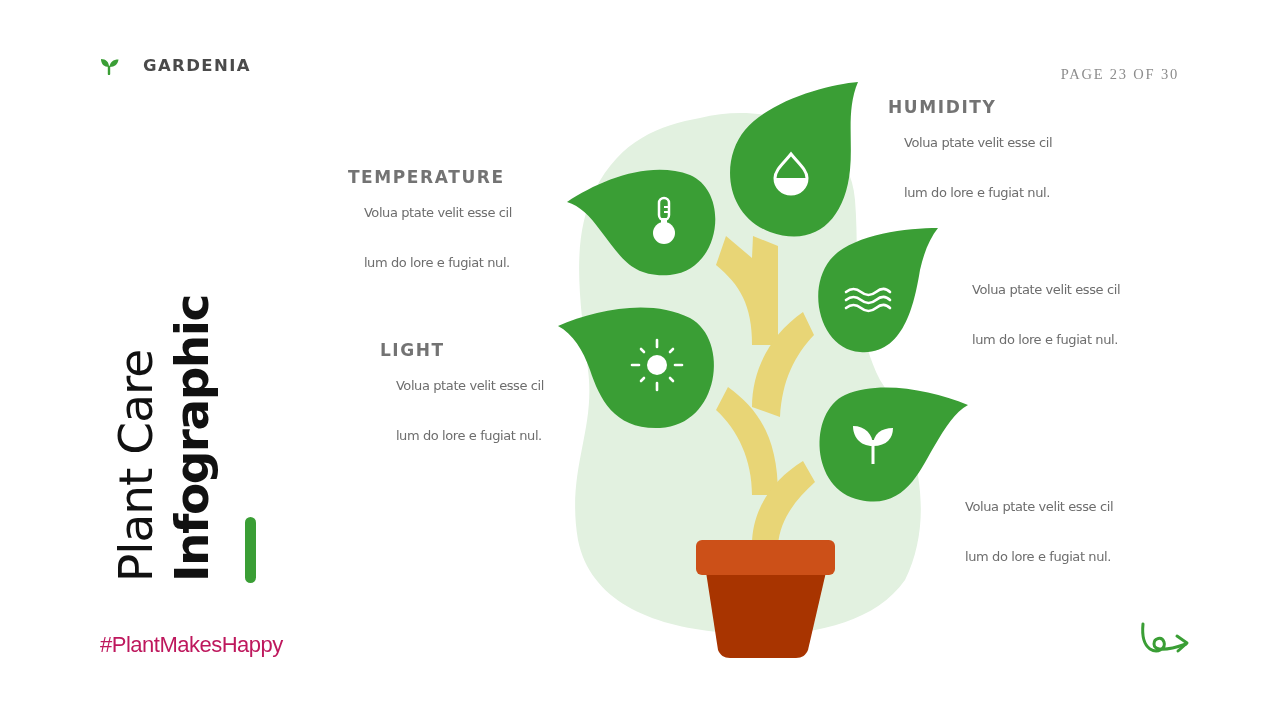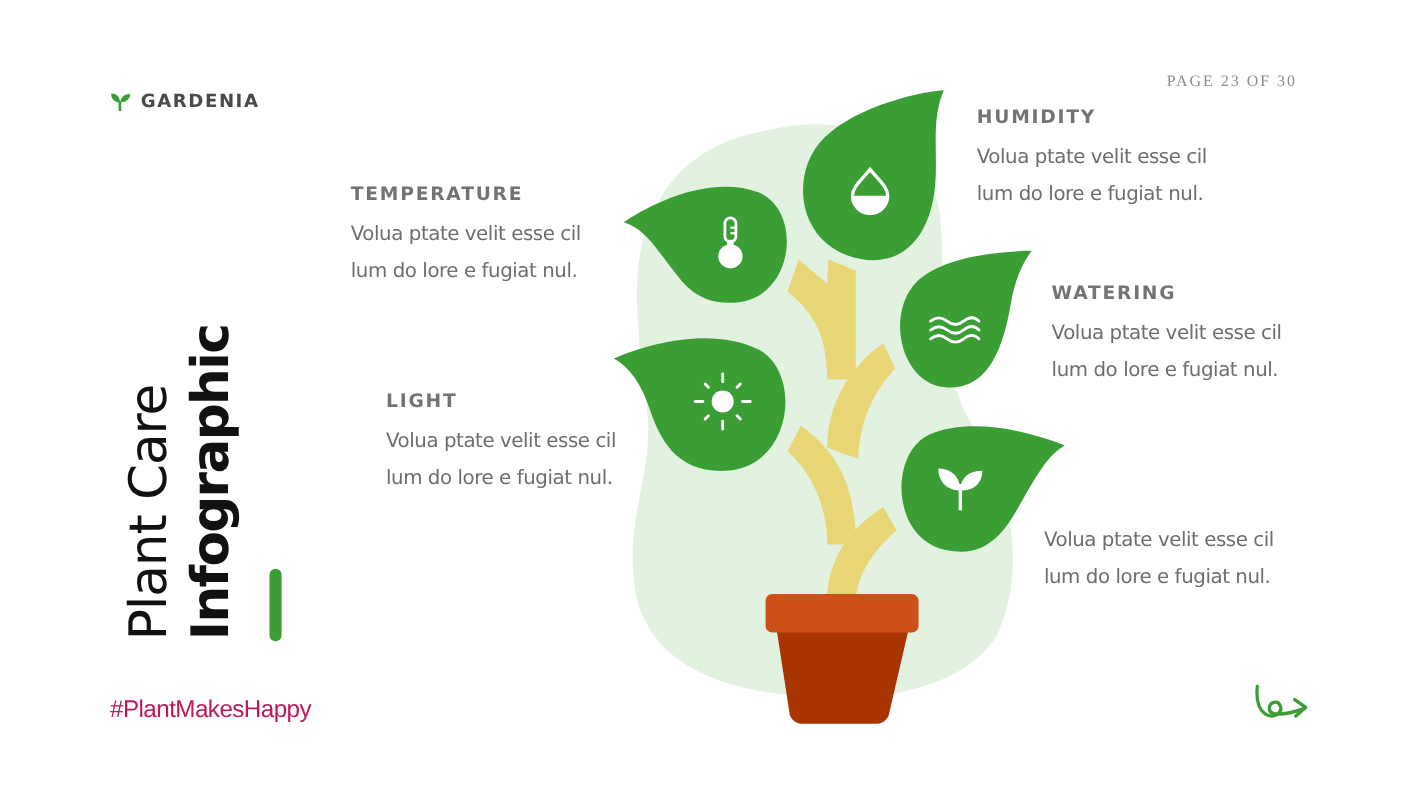--- a/index.html
+++ b/index.html
@@ -1,28 +1,28 @@
 <!DOCTYPE html>
 <html><head>
 <meta charset="utf-8">
 <style>
   html, body { margin:0; padding:0; }
   body { width:1280px; height:720px; background:#ffffff; position:relative; overflow:hidden; font-family:"Liberation Sans", "DejaVu Sans", sans-serif; }
   .abs { position:absolute; }
-  .logo { left:100px; top:82px; display:flex; align-items:center; gap:8px; }
+  .logo { left:100px; top:56px; display:flex; align-items:center; gap:23px; }
   .logo-text { font-family:"DejaVu Sans", sans-serif; font-weight:bold; font-size:16.5px; letter-spacing:1.4px; color:#4a4a4a; }
   .page-num { right:101px; top:66px; font-family:Liberation Serif, serif; font-size:14.5px; letter-spacing:1.8px; color:#8c8c8c; }
   .title-wrap { left:108px; top:280px; width:160px; height:310px; }
   .title-rot { position:absolute; left:0; top:0; transform-origin:0 0; transform: translate(0px, 302px) rotate(-90deg); white-space:nowrap; }
   .title-light { font-family:"DejaVu Sans", sans-serif; font-weight:normal; font-size:47px; color:#111; line-height:56px; letter-spacing:-1px; }
   .title-bold { font-family:"DejaVu Sans", sans-serif; font-weight:bold; font-size:47px; color:#111; line-height:56px; letter-spacing:-1.5px; }
   .accent-bar { left:245px; top:517px; width:11px; height:66px; border-radius:6px; background:#3a9e35; }
   .hashtag { left:100px; top:632px; font-family:Liberation Sans, sans-serif; font-size:22px; color:#be185d; letter-spacing:-0.5px; }
   .block h3 { margin:0; font-family:"DejaVu Sans", sans-serif; font-weight:bold; font-size:17px; letter-spacing:1.6px; color:#737373; }
-  .block p { margin:0; font-family:"DejaVu Sans", sans-serif; font-size:18px; line-height:34px; color:#6d6d6d; letter-spacing:-0.4px; }
+  .block p { margin:16px; font-family:"DejaVu Sans", sans-serif; font-size:13px; line-height:34px; color:#6d6d6d; letter-spacing:-0.4px; }
   .block h3 + p { margin-top:9px; }
   .right { }
   svg { display:block; }
 </style>
 </head>
 <body>
 
 <div class="abs logo">
   <svg width="20" height="18" viewBox="0 0 20 18">
     <path d="M9 17 L9 10" stroke="#3a9e35" stroke-width="2.4" stroke-linecap="round"></path>
@@ -103,25 +103,24 @@
   <h3>TEMPERATURE</h3>
   <p>Volua ptate velit esse cil</p>
   <p>lum do lore e fugiat nul.</p>
 </div>
 <div class="abs block" style="left:888px; top:97px;">
   <h3>HUMIDITY</h3>
   <p>Volua ptate velit esse cil</p>
   <p>lum do lore e fugiat nul.</p>
 </div>
 <div class="abs block" style="left:956px; top:257px;">
-  <h3>WATERING</h3>
   <p>Volua ptate velit esse cil</p>
   <p>lum do lore e fugiat nul.</p>
 </div>
-<div class="abs block right" style="right:720px; top:355px;">
+<div class="abs block right" style="right:720px; top:340px;">
   <h3>LIGHT</h3>
   <p>Volua ptate velit esse cil</p>
   <p>lum do lore e fugiat nul.</p>
 </div>
 <div class="abs block" style="left:949px; top:474px;">
   <p>Volua ptate velit esse cil</p>
   <p>lum do lore e fugiat nul.</p>
 </div>
 
 <div class="abs hashtag">#PlantMakesHappy</div>

